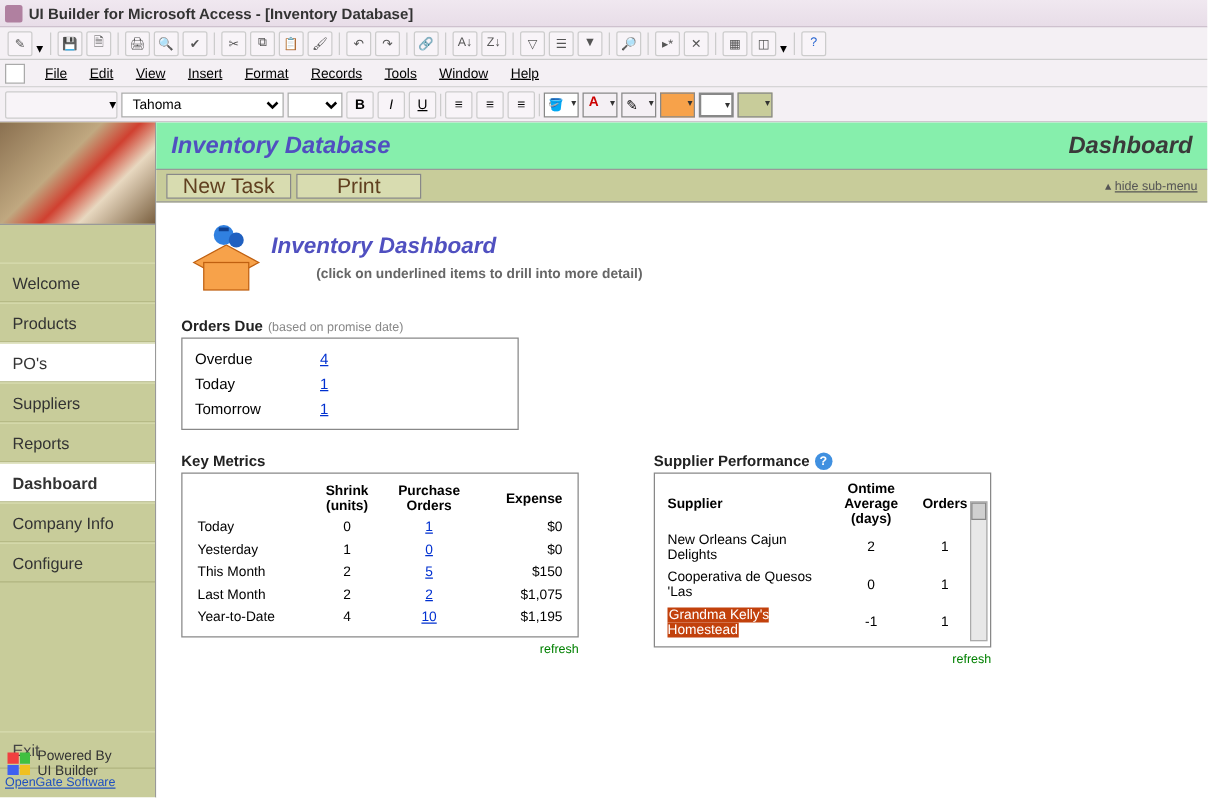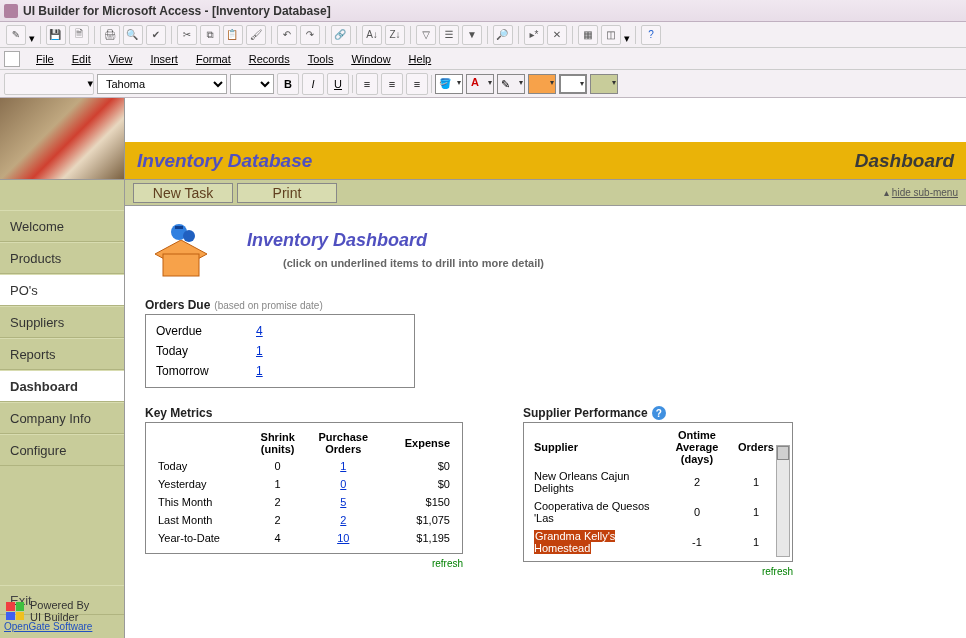--- a/index.html
+++ b/index.html
@@ -23,29 +23,29 @@
 .layout { display:flex; height:540px; }
 .sidebar { width:125px; background:#c8cc9a; border-right:1px solid #999; display:flex; flex-direction:column; }
 .sidebar .photo { height:82px; background:linear-gradient(135deg,#8a7050,#c0a880 40%,#d04030 55%,#e8d8c0 70%,#7a6040); border-bottom:1px solid #999; }
 .navgap { height:30px; }
 .navitem { height:32px; display:flex; align-items:center; padding:0 10px; font-size:13px; color:#333; border-bottom:1px solid #b0b480; border-top:1px solid #d8dcb0; background:#c8cc9a; }
 .navitem.active { background:#fff; font-weight:bold; }
 .sidebar .spacer { flex:1; }
 .sidebar .exit { height:30px; display:flex; align-items:center; padding:0 10px; font-size:13px; color:#444; background:#c8cc9a; border-top:1px solid #d8dcb0; border-bottom:1px solid #b0b480; }
 .sidebar .foot { padding:6px 4px; font-size:10px; color:#2050c0; text-decoration:underline; }
 .main { flex:1; background:#fff; display:flex; flex-direction:column; }
-.mainhead { background:#eab308; height:38px; display:flex; align-items:center; padding:0 12px; border-bottom:1px solid #999;margin-top:44px; }
+.mainhead { background:#86efac; height:38px; display:flex; align-items:center; padding:0 12px; border-bottom:1px solid #999; }
 .mainhead .title { color:#5050c0; font-size:19px; font-weight:bold; font-style:italic; }
 .mainhead .right { margin-left:auto; font-size:19px; color:#3a3a3a; font-weight:bold; font-style:italic; }
 .subbar { background:#c8cc9a; height:26px; display:flex; align-items:center; padding:0 8px; border-bottom:1px solid #999; }
-.subbtn { width:100px; height:20px; background:#d8dcb0; border:1px solid #888; display:flex; align-items:center; justify-content:center; color:#604020; margin-right:4px; font-size:14px; }
+.subbtn { width:100px; height:20px; background:#d8dcb0; border:1px solid #888; display:flex; align-items:center; justify-content:center; color:#604020; margin-right:4px; font-size:17px; }
 .subbar .hide { margin-left:auto; font-size:10px; color:#555; }
 .subbar .hide::before { content:"▴ "; }
 .content { flex:1; padding:12px 20px 10px 20px; overflow:hidden; }
-.dashhead { display:flex; gap:30px; margin-bottom:8px; }
+.dashhead { display:flex; gap:0; margin-bottom:8px; }
 .dashicon { width:72px; height:72px; position:relative; }
 .dashicon svg { width:72px; height:72px; }
 .dashtitle { color:#5050c0; font-size:18px; font-weight:bold; font-style:italic; padding-top:12px; }
 .dashsub { color:#666; font-size:11px; font-weight:bold; padding-top:6px; padding-left:36px; }
 .section-label { font-weight:bold; font-size:12px; color:#222; margin-bottom:2px; }
 .section-label .hint { font-weight:normal; font-size:10px; color:#888; margin-left:4px; }
 .panel { border:1px solid #888; padding:6px 10px; font-size:12px; }
 .orders { width:270px; margin-bottom:18px; }
 .orders .row { display:flex; height:20px; align-items:center; }
 .orders .k { width:100px; }

